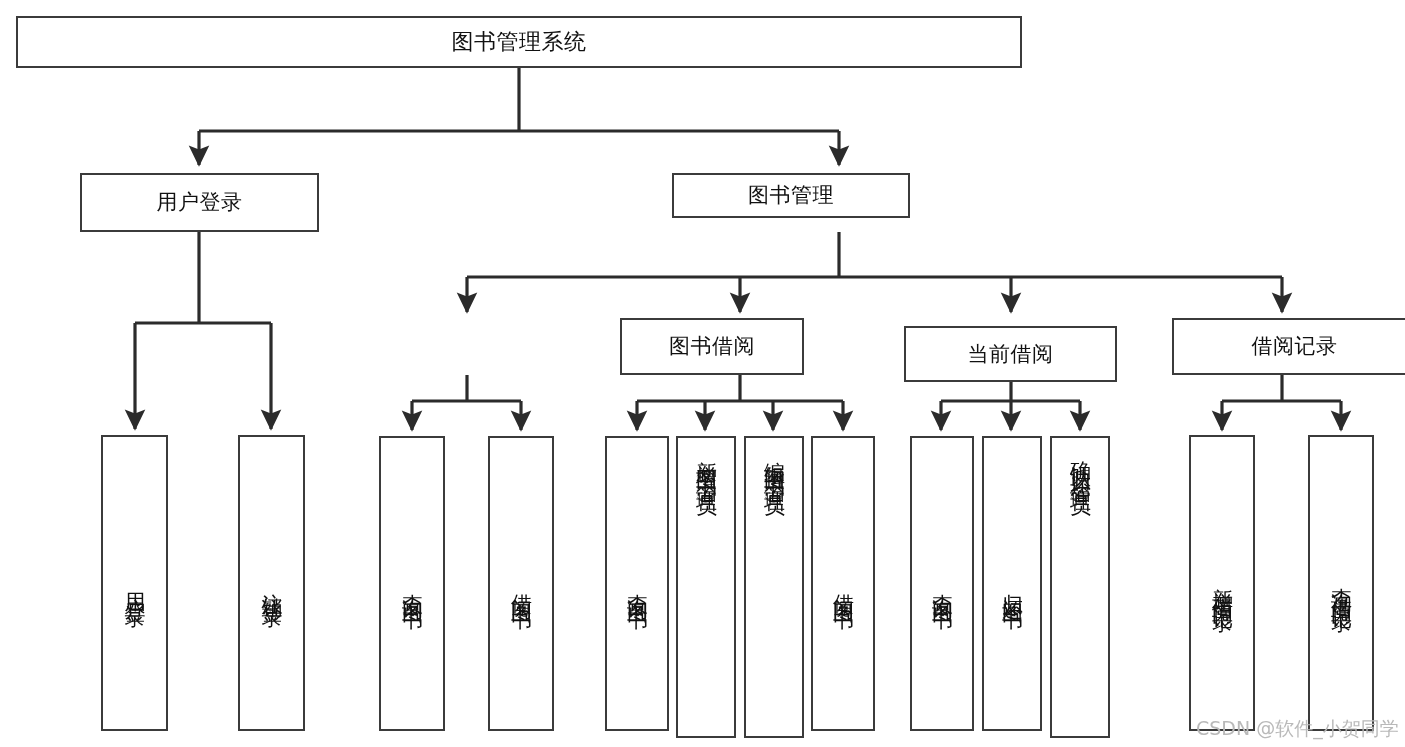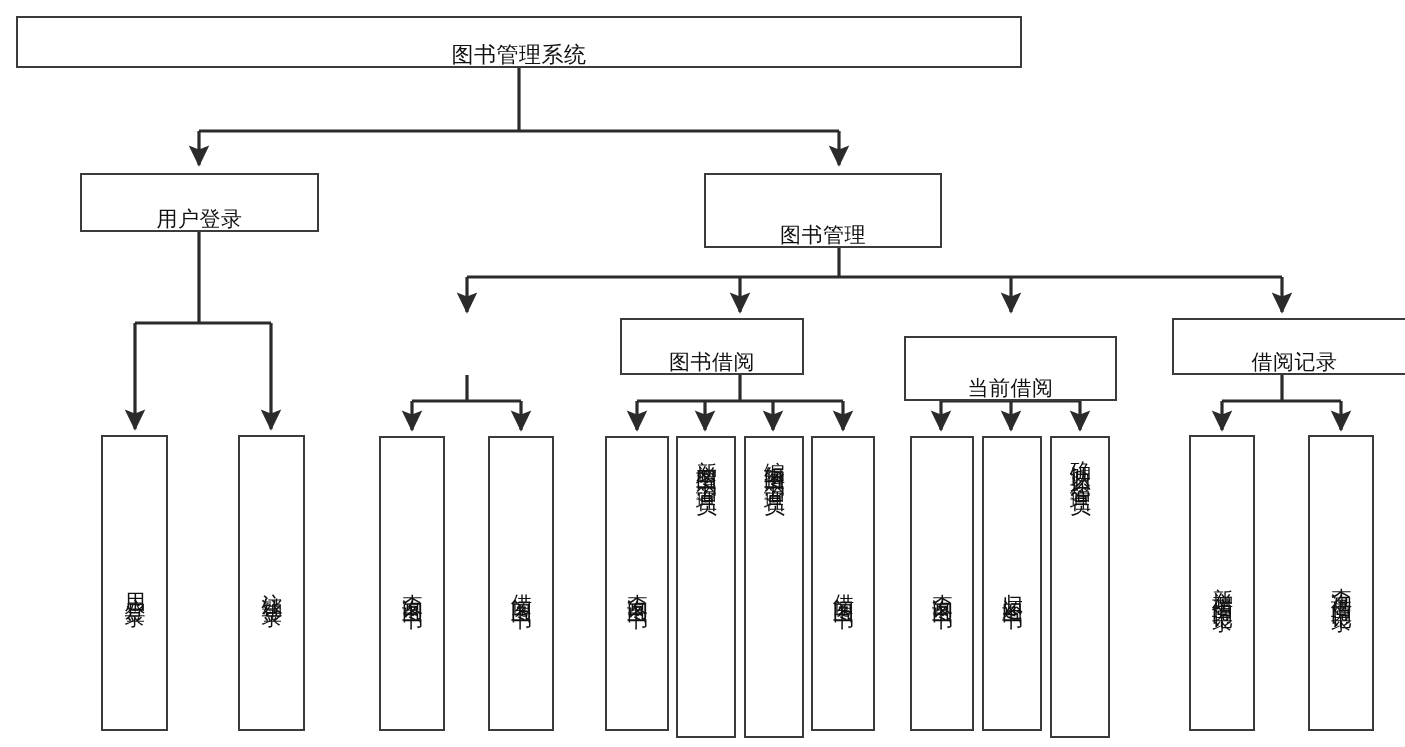--- a/index.html
+++ b/index.html
@@ -25,21 +25,21 @@
     width: 1405px;
     height: 747px;
     pointer-events: none;
   }
   .node {
     position: absolute;
     box-sizing: border-box;
     background: #ffffff;
     border: 2.5px solid #3b3b3b;
     display: flex;
-    align-items: flex-end;
+    align-items: center;
     justify-content: center;
     color: #111111;
     z-index: 2;
   }
   .node .label {
     display: block;
     text-align: center;
     line-height: 1.05;
     letter-spacing: 0.5px;
     white-space: nowrap;
@@ -133,30 +133,30 @@
   </svg>
 
   <div class="node horiz root" style="left:16px; top:16px; width:1006px; height:52px;">
     <span class="label">图书管理系统</span>
   </div>
 
   <div class="node horiz" style="left:80px; top:173px; width:239px; height:59px;">
     <span class="label">用户登录</span>
   </div>
 
-  <div class="node horiz" style="left:704px; top:173px; width:238px; height:75px;">
+  <div class="node horiz" style="left:672px; top:173px; width:238px; height:45px;">
     <span class="label">图书管理</span>
   </div>
 
 
   <div class="node horiz" style="left:620px; top:318px; width:184px; height:57px;">
     <span class="label">图书借阅</span>
   </div>
 
-  <div class="node horiz" style="left:904px; top:336px; width:213px; height:65px;">
+  <div class="node horiz" style="left:904px; top:326px; width:213px; height:56px;">
     <span class="label">当前借阅</span>
   </div>
 
   <div class="node horiz" style="left:1172px; top:318px; width:245px; height:57px;">
     <span class="label">借阅记录</span>
   </div>
 
   <div class="node vert" style="left:101px; top:435px; width:67px; height:296px; align-items:center;">
     <span class="label">用户登录</span>
   </div>
@@ -202,14 +202,15 @@
   </div>
 
   <div class="node vert" style="left:1189px; top:435px; width:66px; height:296px; align-items:center;">
     <span class="label">新增借阅记录</span>
   </div>
 
   <div class="node vert" style="left:1308px; top:435px; width:66px; height:296px; align-items:center;">
     <span class="label">查询借阅记录</span>
   </div>
 
+  <div class="watermark" style="left:1196px; top:716px;">CSDN @软件_小贺同学</div>
 
 </div>
 
 </body></html>

